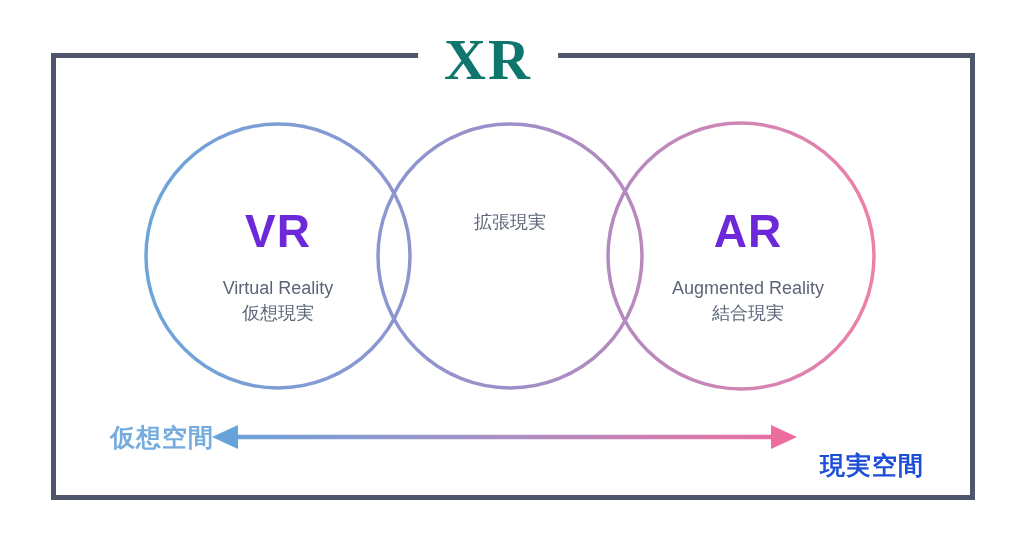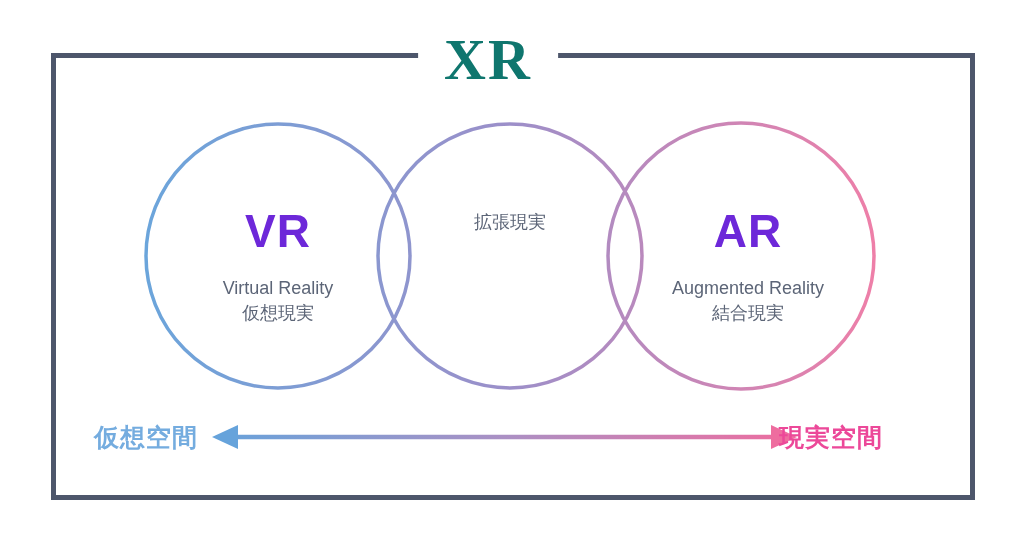--- a/index.html
+++ b/index.html
@@ -63,22 +63,22 @@
   }
   .axis-label {
     position: absolute;
     top: 437px;
     transform: translateY(-50%);
     font-size: 25px;
     font-weight: bold;
     white-space: nowrap;
     letter-spacing: 1px;
   }
-  .axis-left  { left: 94px; color: #74acdf; }
-  .axis-right { left: 779px; color: #ec4899; }
+  .axis-left  { left: 110px; color: #74acdf; }
+  .axis-right { left: 820px; color: #1d4ed8; margin-top: 28px; }
 </style>
 </head>
 <body>
 
 <div id="canvas">
 
   <svg id="diagram-svg" width="1024" height="552" viewBox="0 0 1024 552">
     <defs>
       <linearGradient id="circleGrad" gradientUnits="userSpaceOnUse" x1="145" y1="0" x2="875" y2="0">
         <stop offset="0" stop-color="#6ba5db"></stop>

